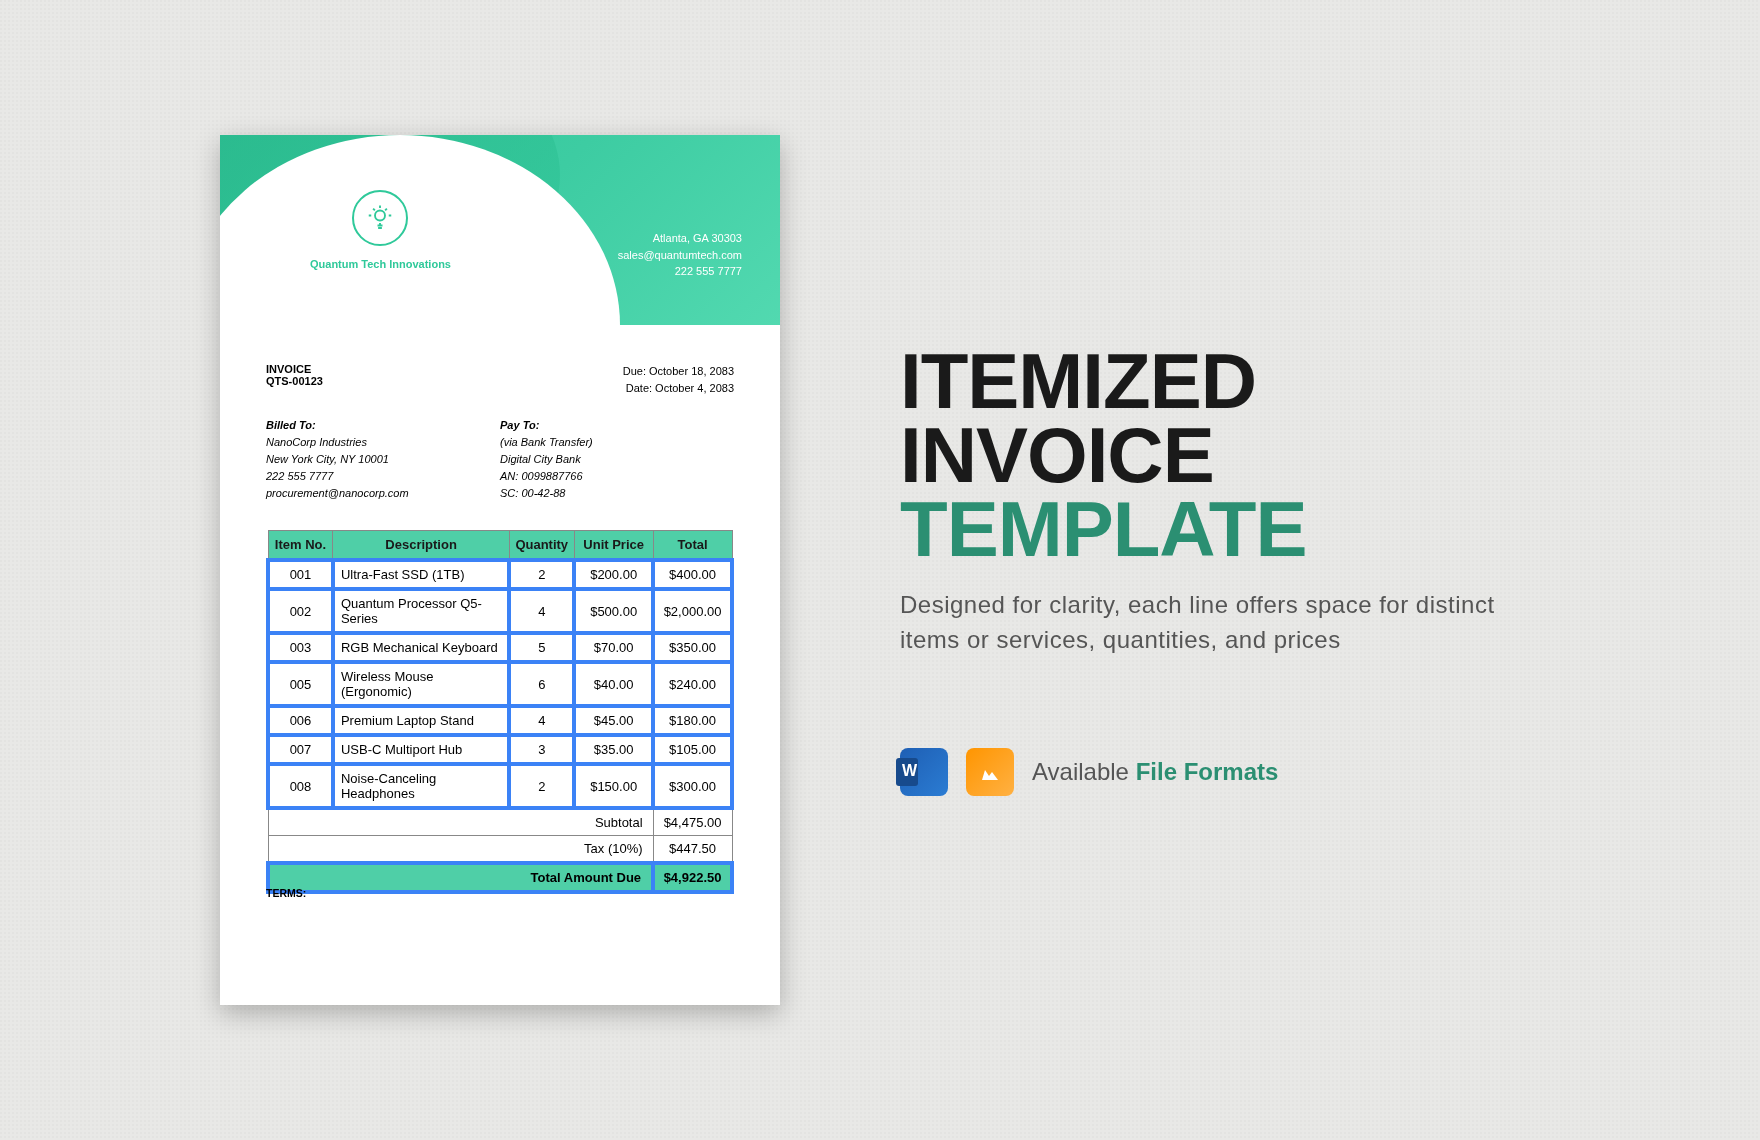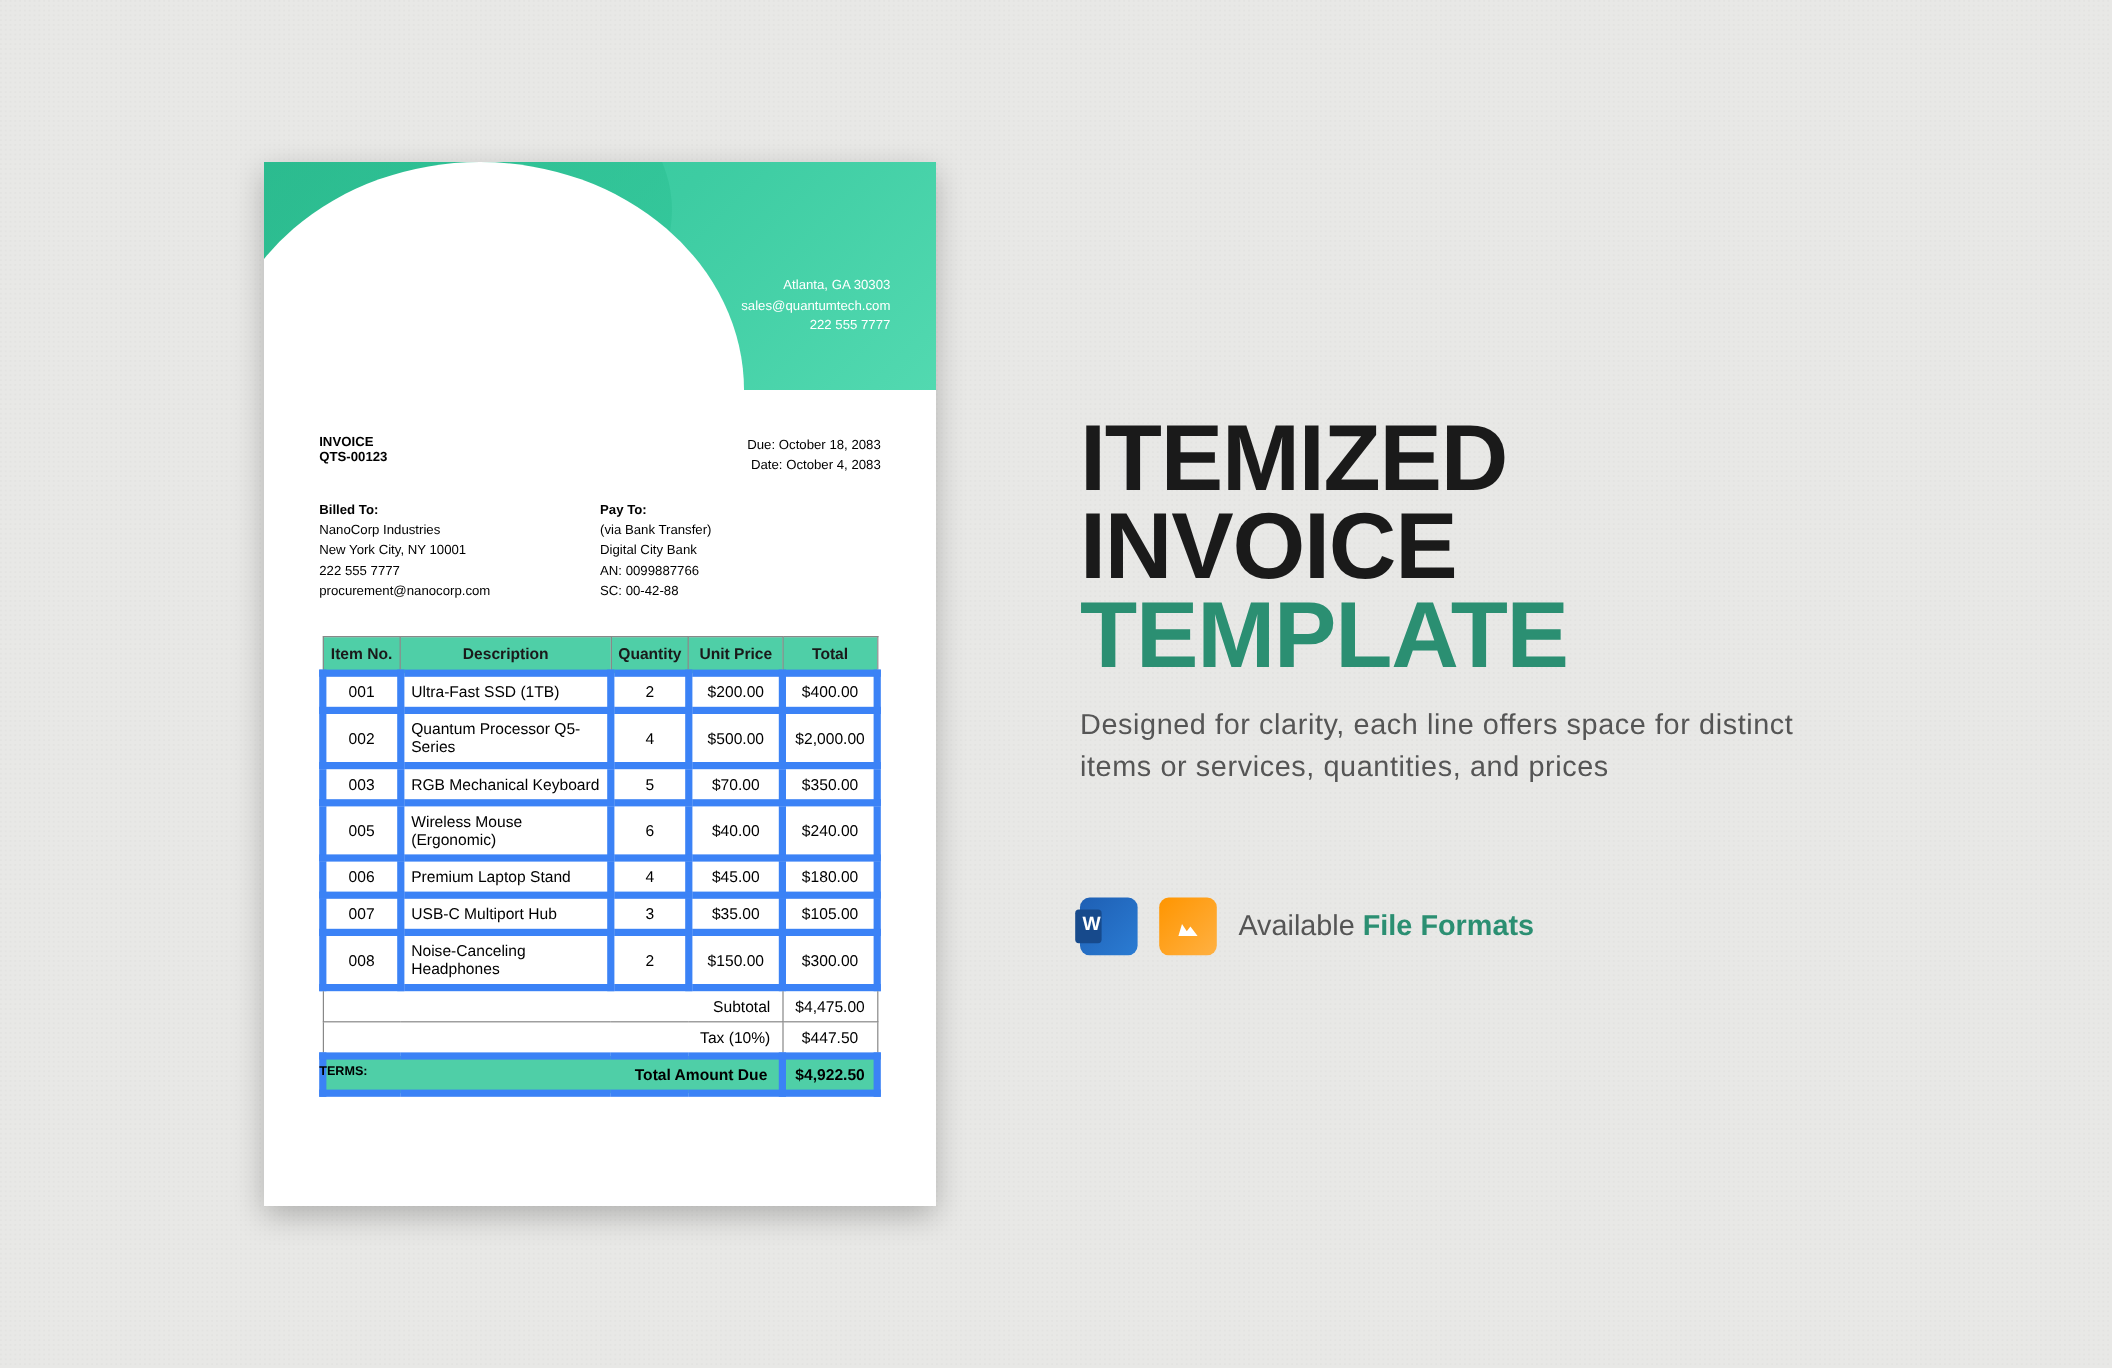--- a/index.html
+++ b/index.html
@@ -44,31 +44,31 @@
 }
 .meta { position: absolute; top: 228px; left: 46px; right: 46px; font-size: 11px; }
 .meta-row { display: flex; justify-content: space-between; }
 .inv-label { font-weight: 700; }
 .inv-num { font-weight: 700; }
 .dates { text-align: right; line-height: 1.5; }
 .parties {
   position: absolute; top: 282px; left: 46px; right: 46px;
   display: flex; font-size: 11px; line-height: 1.55;
 }
-.parties > div { flex: 1; }
+.parties > div { flex: 1; font-style: italic; }
 .parties .h { font-weight: 700; }
 .table-wrap {
   position: absolute; top: 395px; left: 46px; right: 46px;
 }
 table { width: 100%; border-collapse: collapse; font-size: 13px; }
 th {
   background: #4fcfa7; color: #1a1a1a; font-weight: 600;
   padding: 6px 4px; border: 1px solid #888; text-align: center;
 }
-td { border: 6px solid #3b82f6; padding: 5px 6px; text-align: center; }
+td { border: 4px solid #3b82f6; padding: 5px 6px; text-align: center; }
 td.d { text-align: left; }
 .sub-row td { border: 1px solid #888; }
 .sub-row .lbl { text-align: right; padding-right: 10px; }
 .total-row td { background: #4fcfa7; font-weight: 700; }
 .total-row .lbl { text-align: right; padding-right: 10px; }
 .terms {
   position: absolute; top: 750px; left: 46px; right: 46px;
   display: flex; font-size: 10.5px; line-height: 1.55;
 }
 .terms .h { font-weight: 700; width: 70px; }
@@ -86,20 +86,29 @@
 .fmt-text { font-size: 24px; color: #555; }
 .fmt-text .g { color: #2b8f72; font-weight: 600; }
 </style>
 </head>
 <body>
 
 <div class="doc">
   <div class="header-bg"></div>
   <div class="header-curve2"></div>
   <div class="header-curve"></div>
+  <div class="logo-wrap">
+    <div class="logo-circle">
+      <svg viewBox="0 0 24 24" fill="none" stroke="#2fc99a" stroke-width="1.5">
+          <circle cx="12" cy="10" r="4"></circle>
+          <path d="M12 2v2M12 16v2M5 10H3M21 10h-2M6.5 4.5l1.4 1.4M16.1 5.9l1.4-1.4M10 18h4M10.5 20h3"></path>
+        </svg>
+    </div>
+    <div class="company-name">Quantum Tech Innovations</div>
+  </div>
   <div class="contact">
     <div>Atlanta, GA 30303</div>
     <div>sales@quantumtech.com</div>
     <div>222 555 7777</div>
   </div>
   <div class="meta">
     <div class="meta-row">
       <div>
         <div class="inv-label">INVOICE</div>
         <div class="inv-num">QTS-00123</div>

